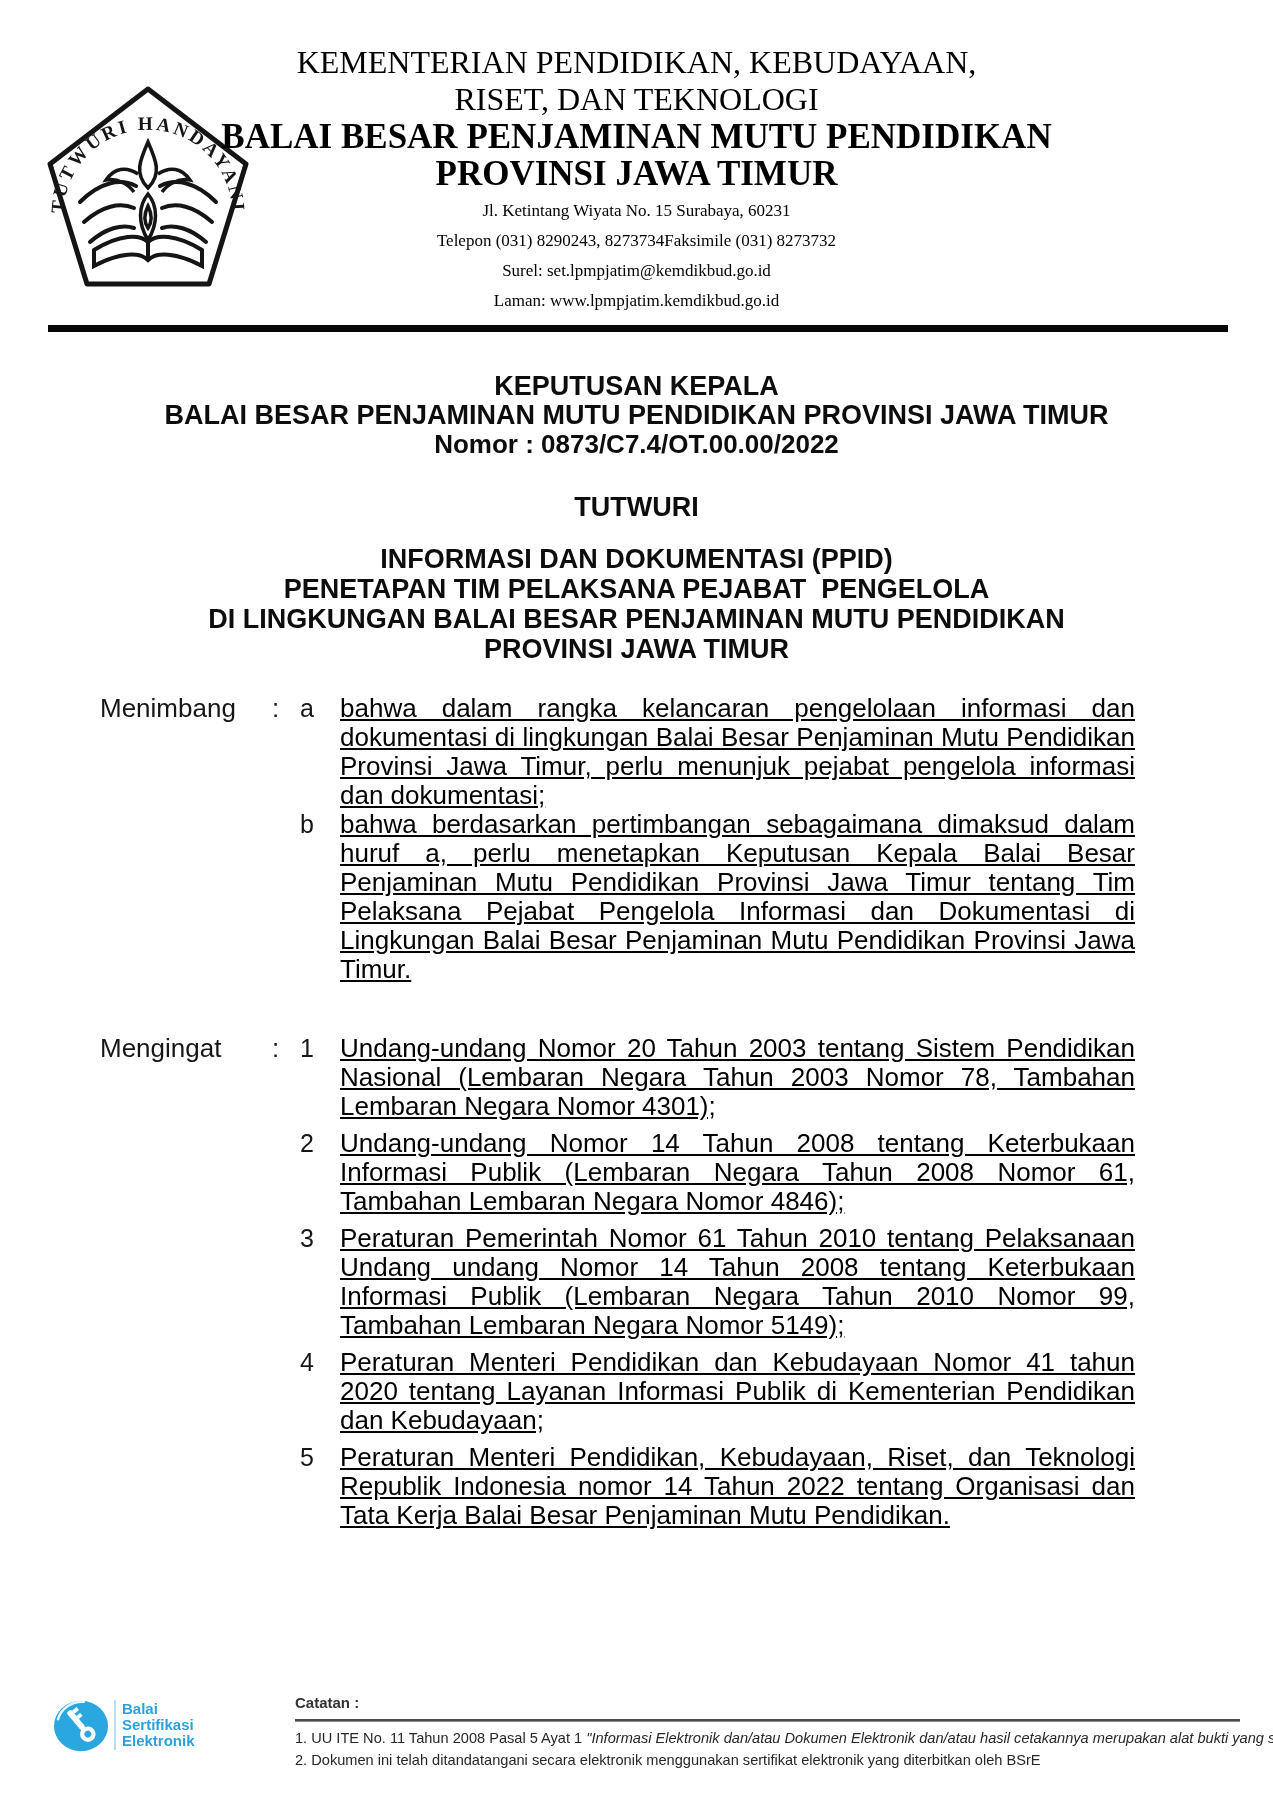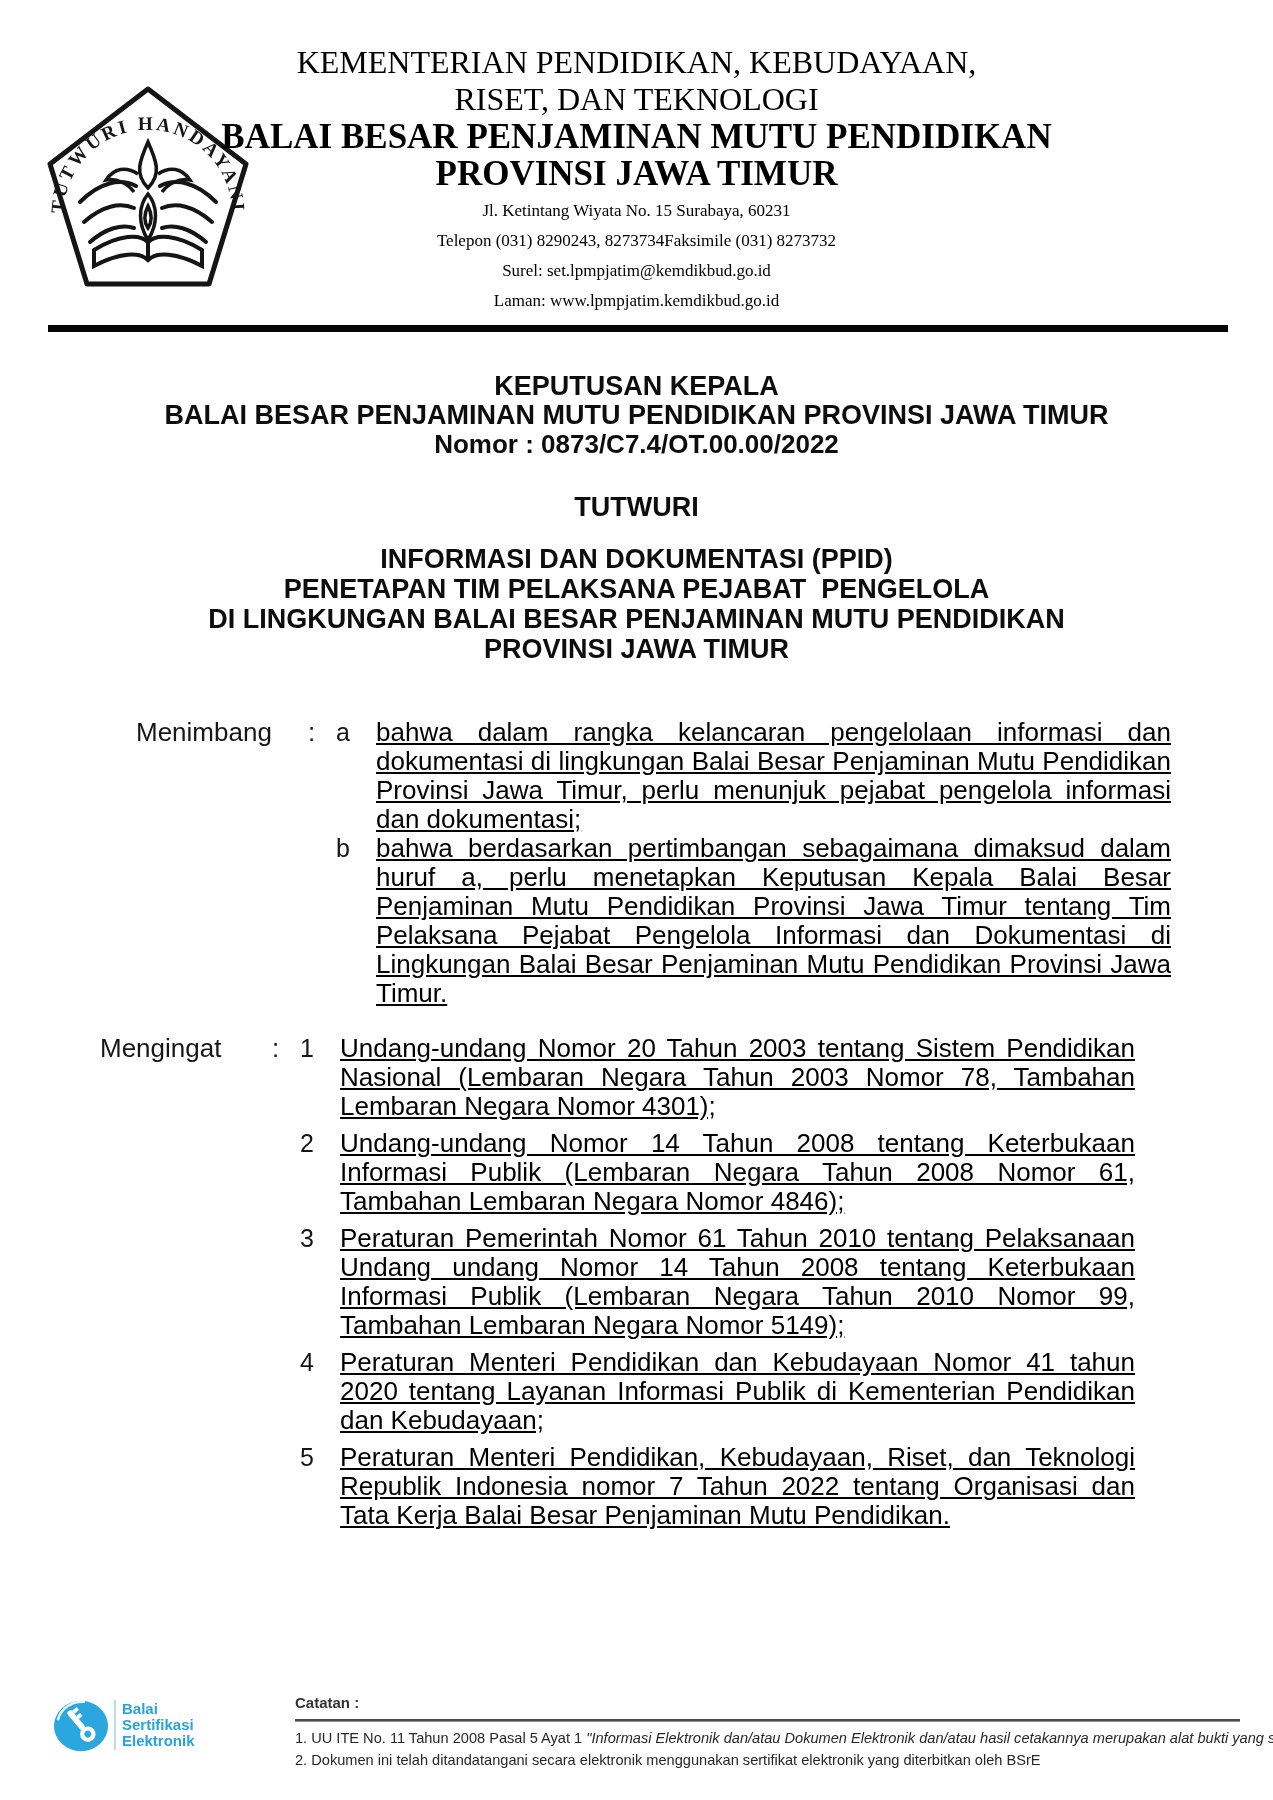--- a/index.html
+++ b/index.html
@@ -21,21 +21,21 @@
   .kop-addr-block{margin-top:4px;}
   .kop-divider{position:absolute;left:48px;top:325px;width:1180px;height:7px;background:#070707;}
   
   .title-block{position:absolute;left:0;right:0;text-align:center;font-weight:bold;color:#0d0d0d;}
   .t1{top:372px;font-size:27px;line-height:29px;}
   .t1 .nomor{font-size:26px;text-align:center;}
   .tentang{top:493px;font-size:27px;line-height:29px;}
   .subject{top:544px;font-size:27px;line-height:30px;}
   
   .clause{position:absolute;left:100px;width:1035px;display:grid;grid-template-columns:172px 28px 835px;}
-  .clause-menimbang{top:718px;margin-left:36px;}
+  .clause-menimbang{top:694px;}
   .clause-mengingat{top:1034px;}
   .clause-label{font-size:26px;line-height:29px;color:#161616;}
   .clause-colon{font-size:26px;line-height:29px;color:#161616;}
   .c-item{display:grid;grid-template-columns:40px 795px;}
   .clause-mengingat .c-item{margin-bottom:8px;}
   .clause-mengingat .c-item:last-child{margin-bottom:0;}
   .c-marker{font-size:25px;line-height:29px;color:#161616;}
   .c-text{margin:0;font-size:26px;line-height:29px;text-align:justify;color:#000000;text-decoration:underline;}
   
   .bsre-logo{position:absolute;left:52px;top:1697px;width:58px;height:58px;}
@@ -148,21 +148,21 @@
       <div class="c-item">
         <div class="c-marker">3</div>
         <p class="c-text">Peraturan Pemerintah Nomor 61 Tahun 2010 tentang Pelaksanaan Undang undang Nomor 14 Tahun 2008 tentang Keterbukaan Informasi Publik (Lembaran Negara Tahun 2010 Nomor 99, Tambahan Lembaran Negara Nomor 5149);</p>
       </div>
       <div class="c-item">
         <div class="c-marker">4</div>
         <p class="c-text">Peraturan Menteri Pendidikan dan Kebudayaan Nomor 41 tahun 2020 tentang Layanan Informasi Publik di Kementerian Pendidikan dan Kebudayaan;</p>
       </div>
       <div class="c-item">
         <div class="c-marker">5</div>
-        <p class="c-text">Peraturan Menteri Pendidikan, Kebudayaan, Riset, dan Teknologi Republik Indonesia nomor 7 Tahun 2022 tentang Organisasi dan Tata Kerja Balai Besar Penjaminan Mutu Pendidikan.</p>
+        <p class="c-text">Peraturan Menteri Pendidikan, Kebudayaan, Riset, dan Teknologi Republik Indonesia nomor 14 Tahun 2022 tentang Organisasi dan Tata Kerja Balai Besar Penjaminan Mutu Pendidikan.</p>
       </div>
     </div>
   </div>
 
   <svg class="bsre-logo" viewBox="0 0 60 60" xmlns="http://www.w3.org/2000/svg">
     <ellipse cx="30" cy="30" rx="28" ry="26" fill="#2AA7DF"></ellipse>
     <path d="M6,24 A26,24 0 0 1 34,5" stroke="#ffffff" stroke-width="2.5" fill="none" opacity="0.9"></path>
     <g transform="rotate(-40 30 30)">
       <rect x="27" y="10" width="6" height="24" rx="2" fill="#ffffff"></rect>
       <rect x="33" y="12" width="6" height="4" fill="#ffffff"></rect>

